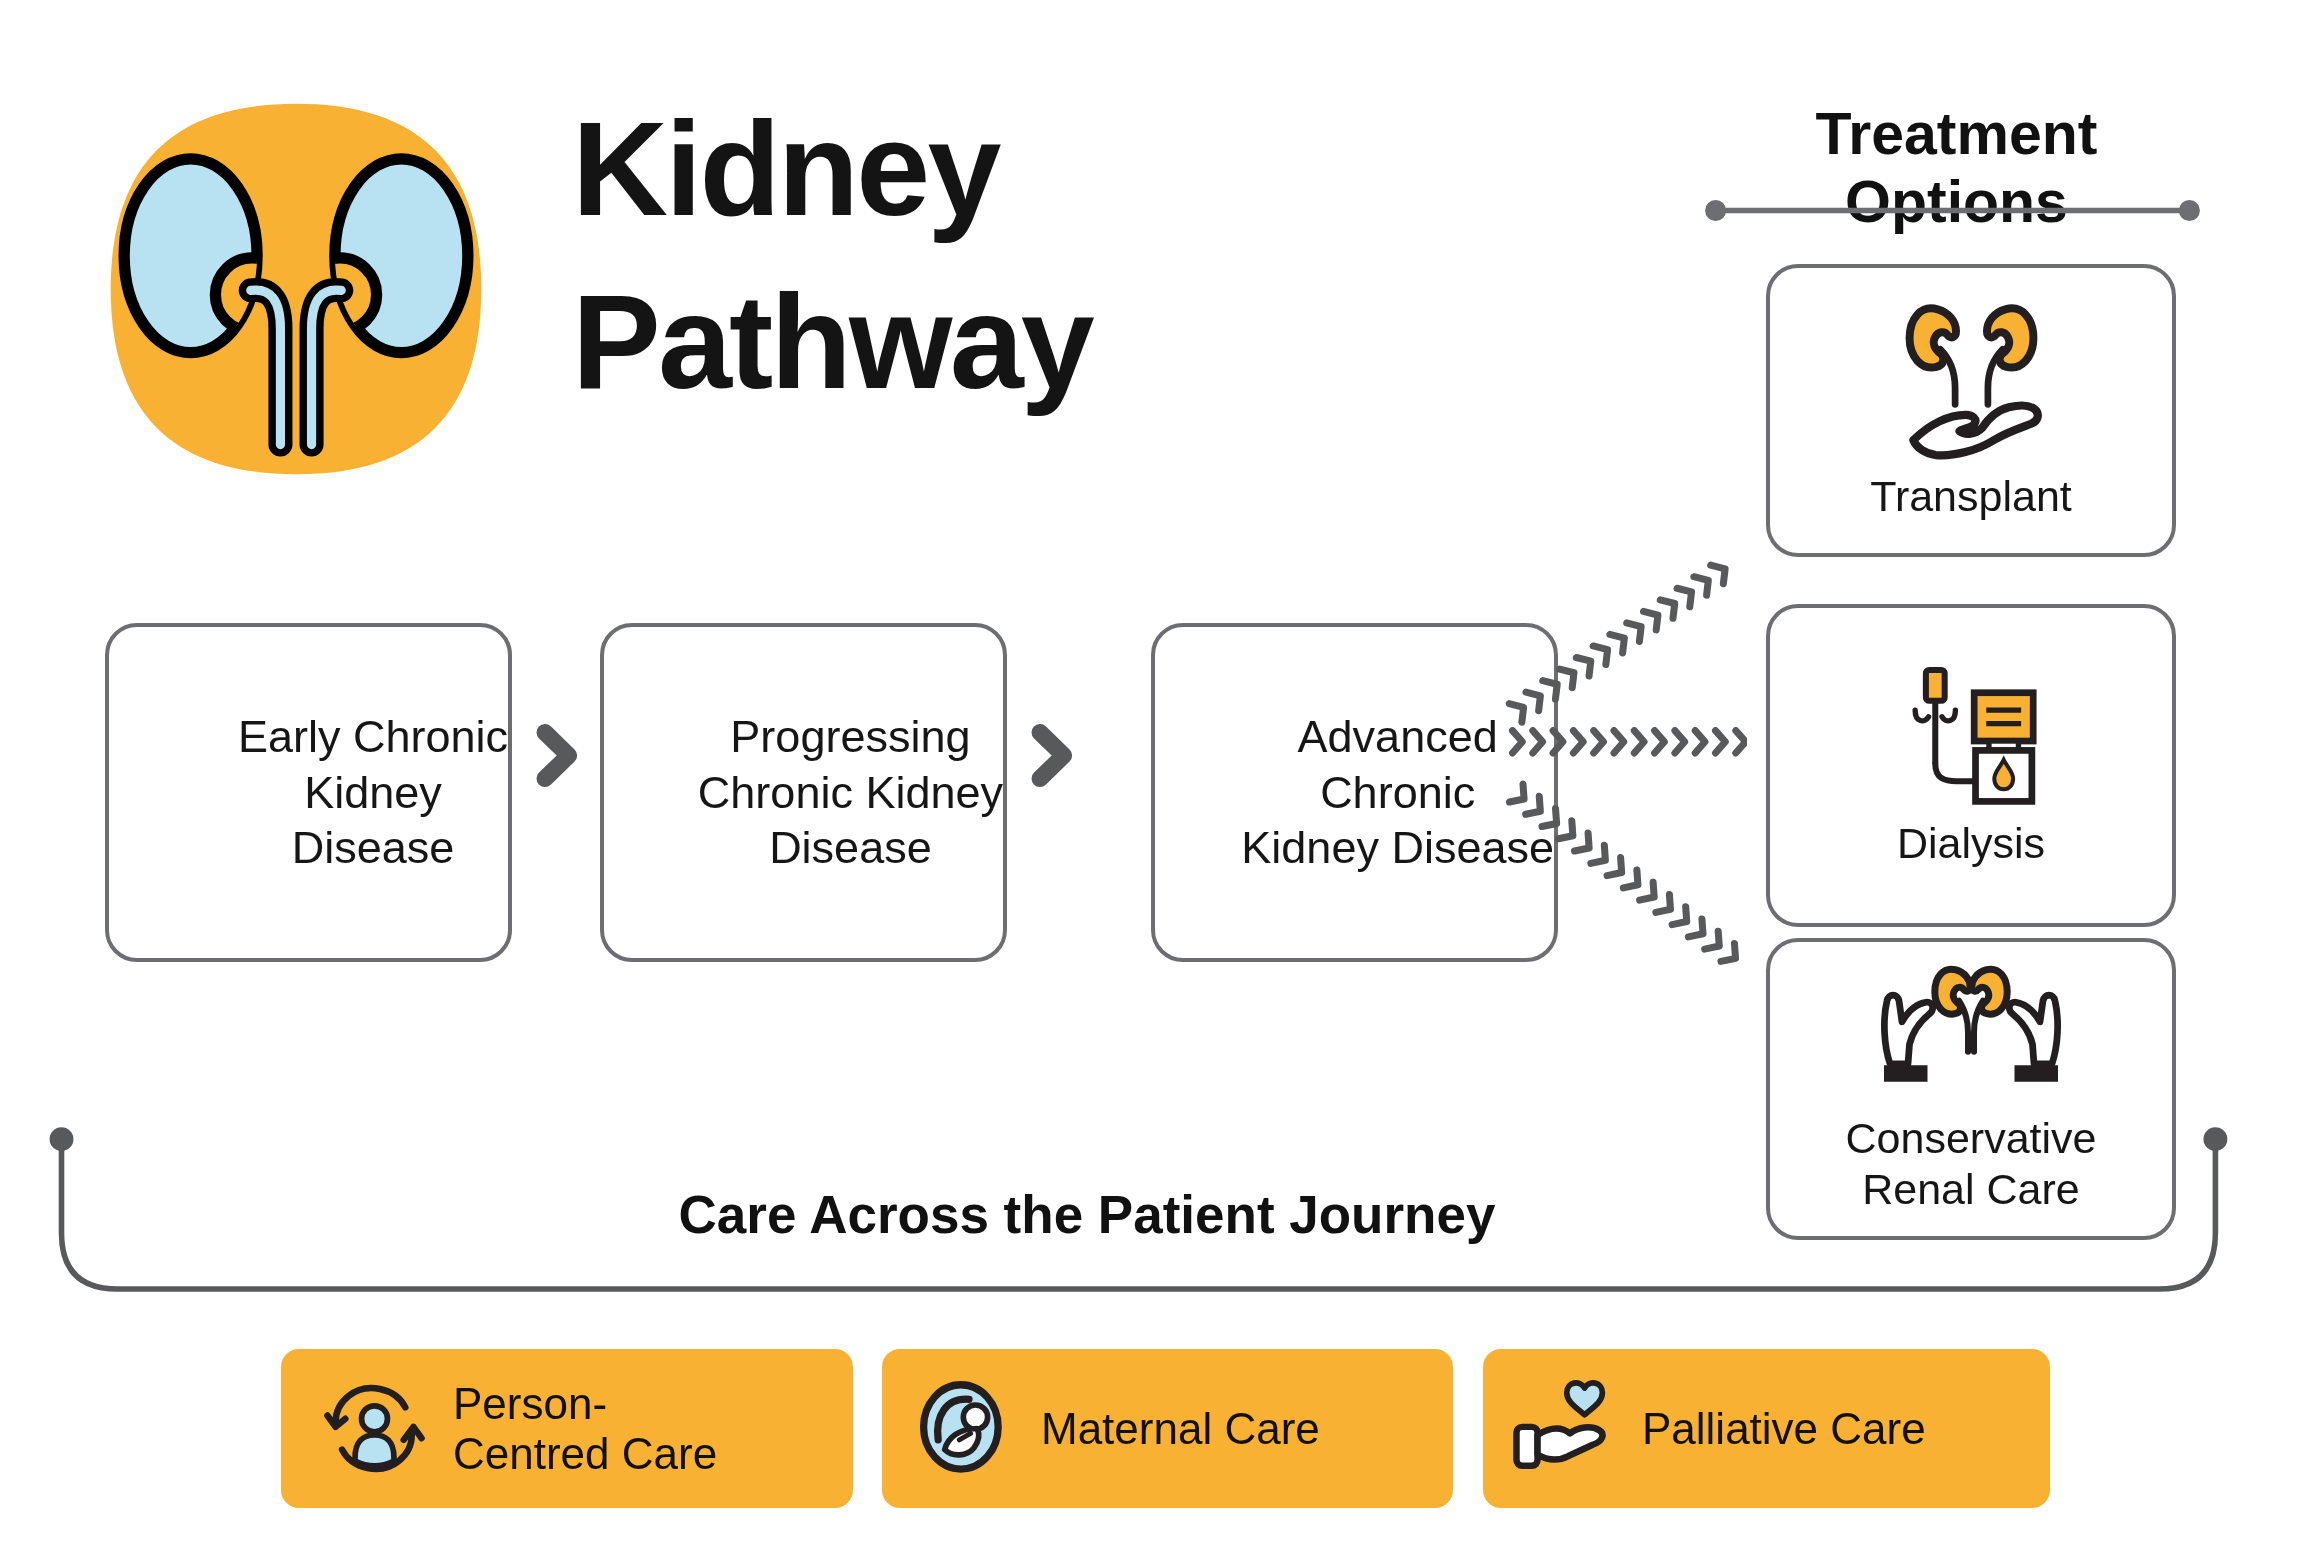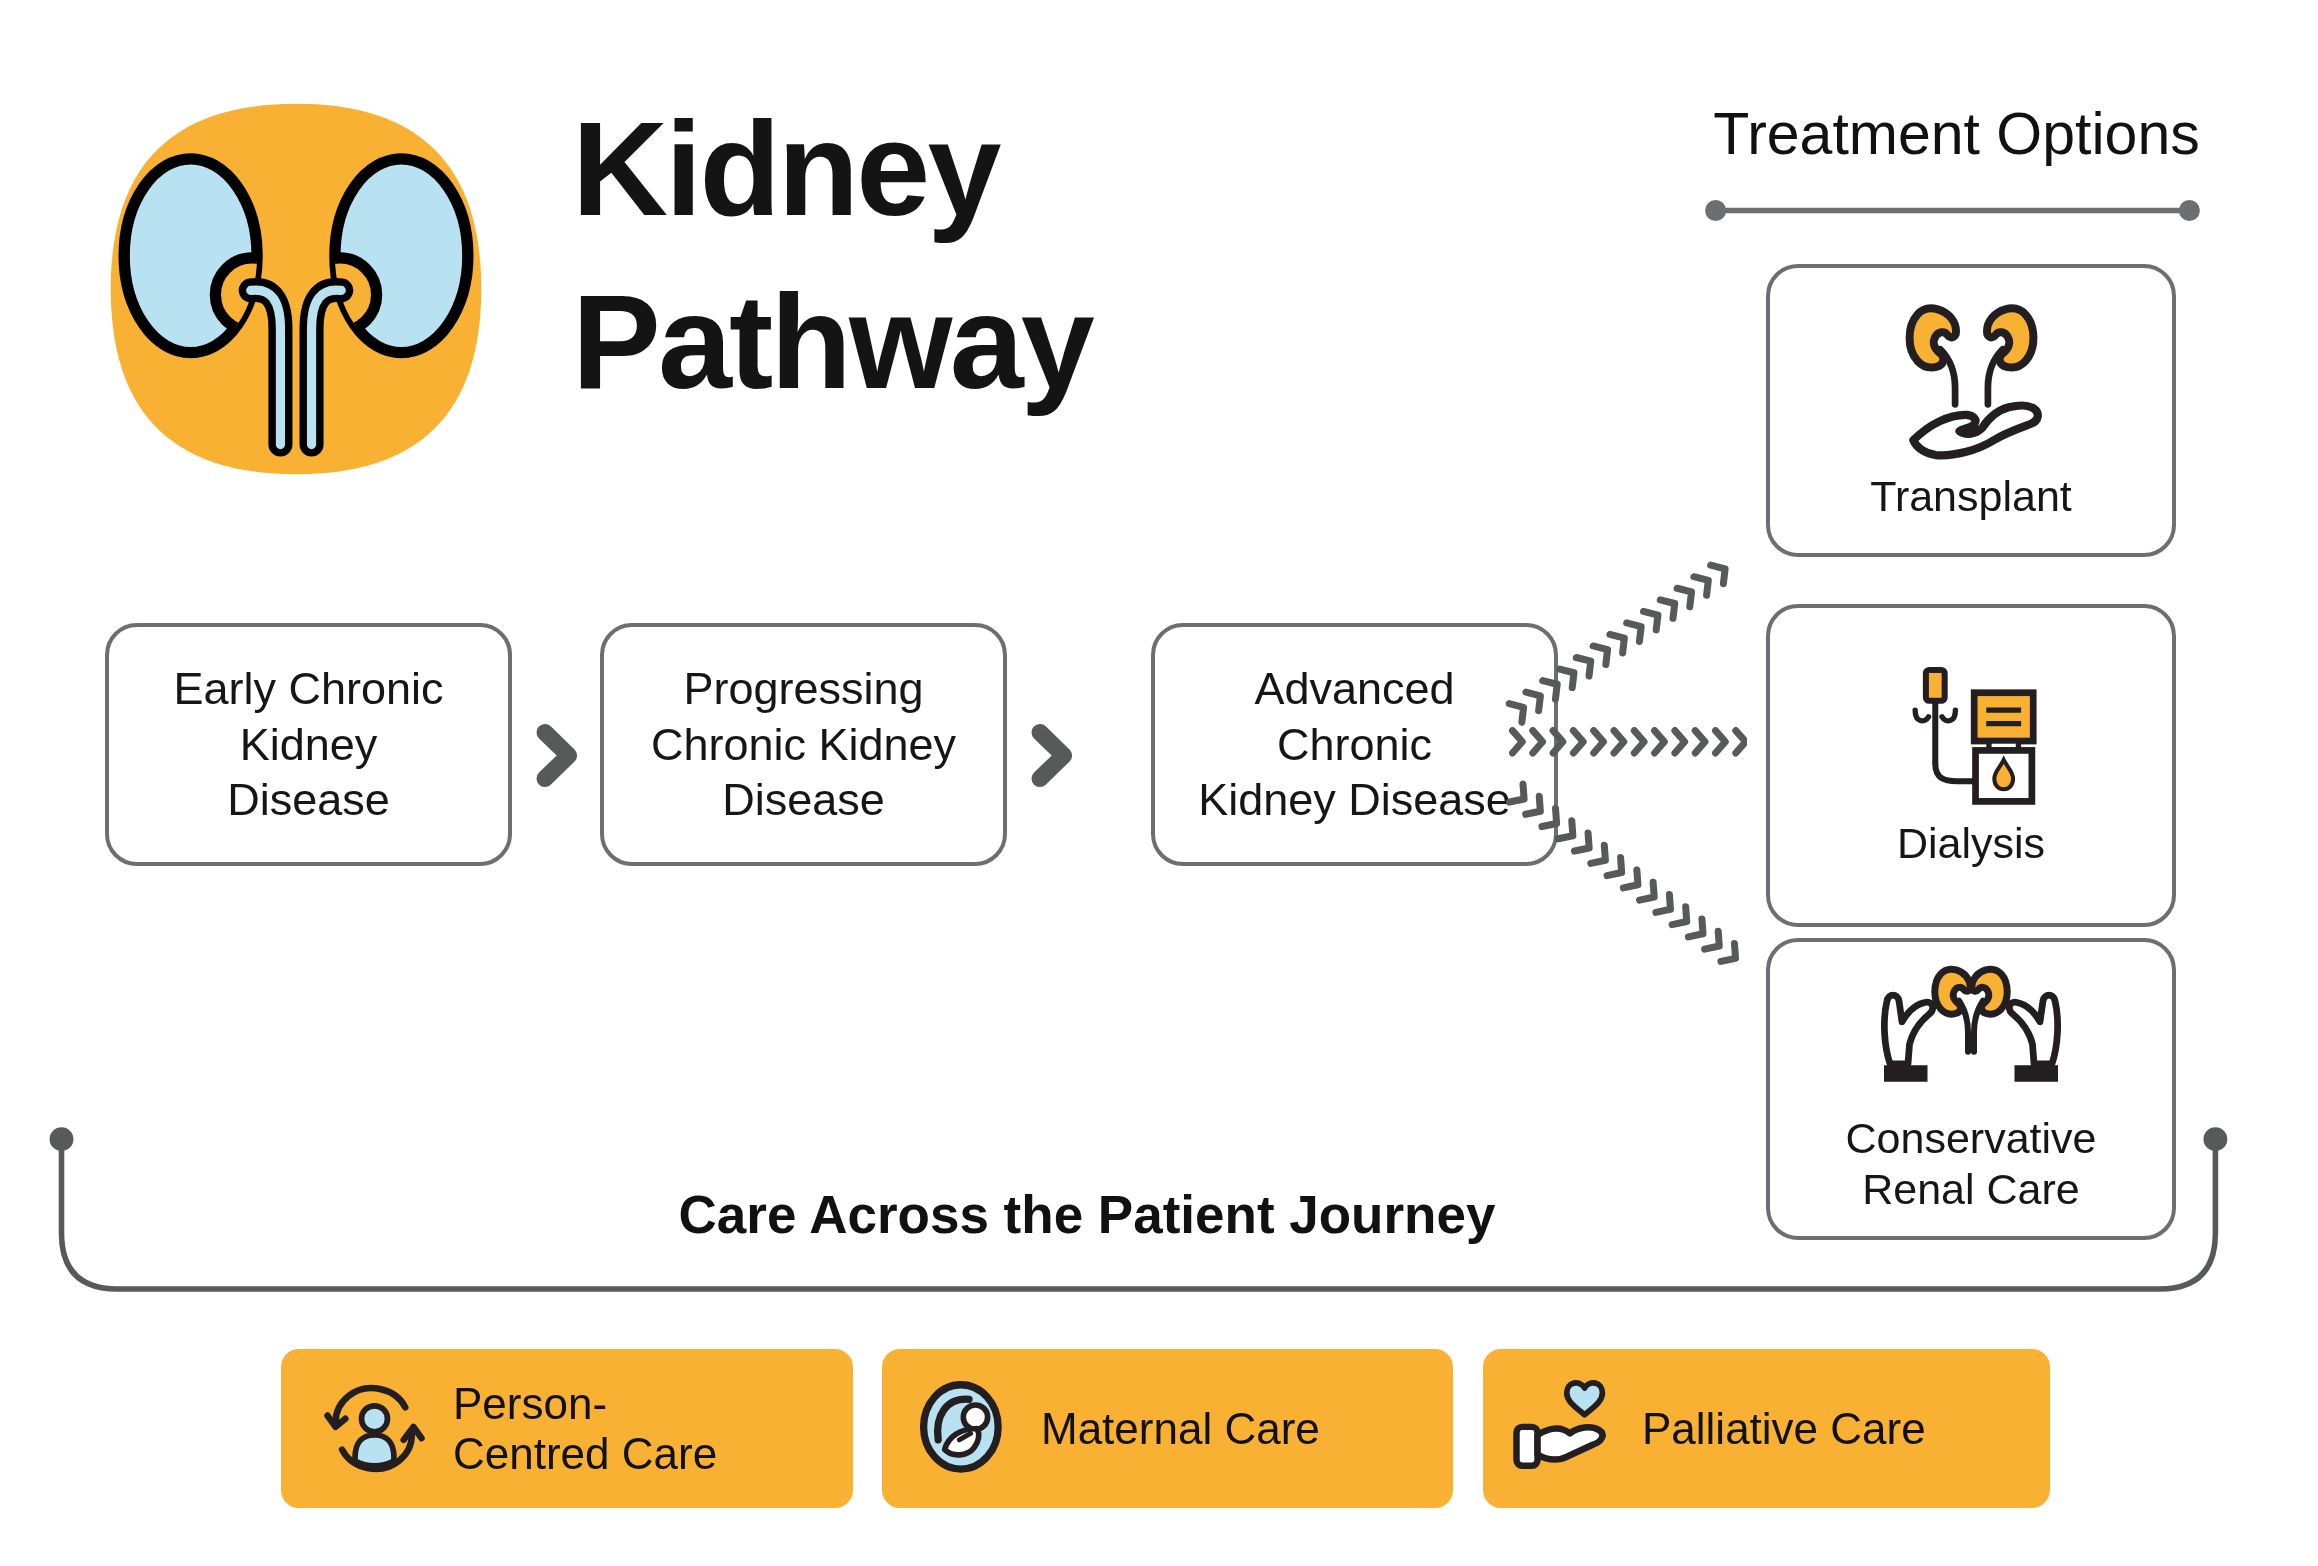--- a/index.html
+++ b/index.html
@@ -8,27 +8,27 @@
     font-family:"Liberation Sans",sans-serif;color:#141414;
   }
   .abs{position:absolute;}
   .preline{white-space:pre-line;}
 
   
   #logo{left:98px;top:91px;width:396px;height:396px;}
   #main-title{left:572px;top:83px;width:982px;font-size:133px;font-weight:800;
     line-height:1.3;letter-spacing:-2.8px;color:#141414;}
   #treat-head{left:1697px;top:100px;width:519px;text-align:center;
-    font-size:59px;font-weight:400;color:#111;}
+    font-size:59px;font-weight:700;color:#111;}
   #treat-underline{left:1703px;top:195px;}
 
   
   .box{position:absolute;background:#fff;border:4.2px solid #6D6E71;border-radius:32px;
     display:flex;align-items:center;justify-content:center;box-sizing:border-box;}
-  .stage{top:623px;width:407px;height:243px;}
+  .stage{top:623px;width:407px;height:339px;justify-content:flex-end;}
   .stage-label{font-size:45px;font-weight:400;color:#161616;text-align:center;line-height:1.24;}
 
   .big-chev{position:absolute;top:724px;}
 
   
   .tbox{left:1766px;width:410px;flex-direction:column;gap:7px;}
   .tlabel{font-size:43px;font-weight:400;color:#161616;text-align:center;line-height:1.18;}
 
   
   .trail{position:absolute;transform-origin:0 50%;}

